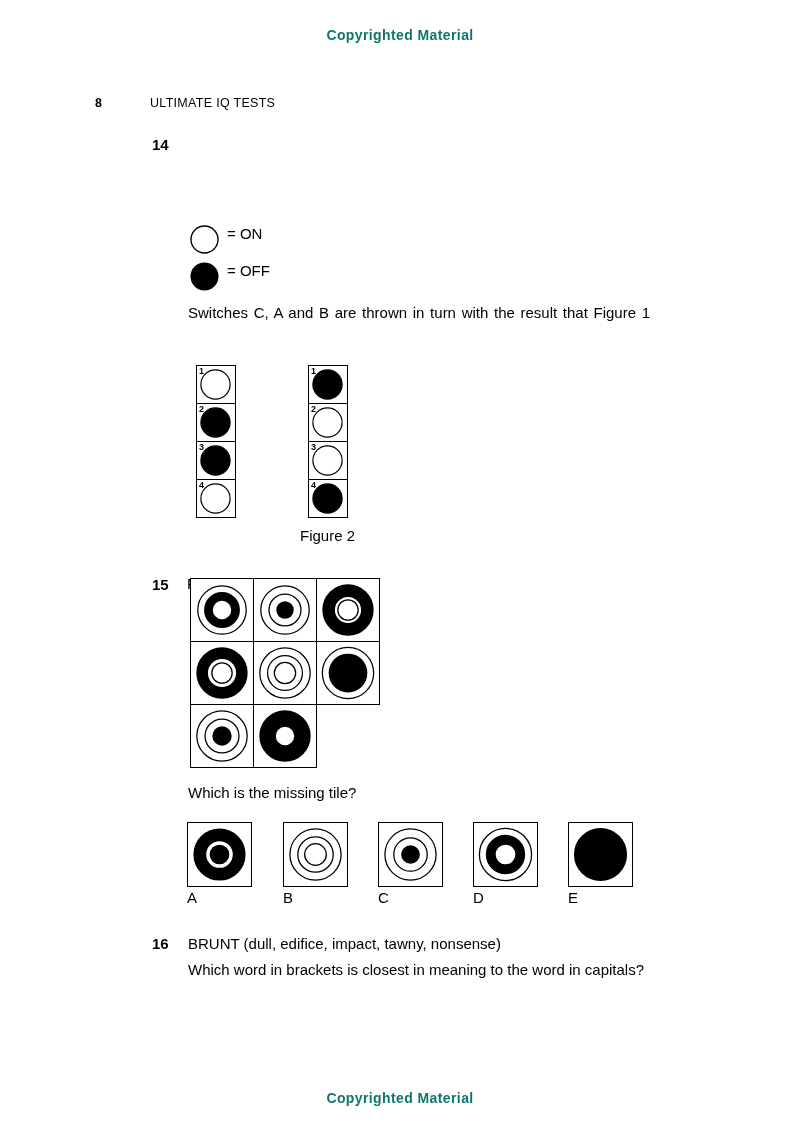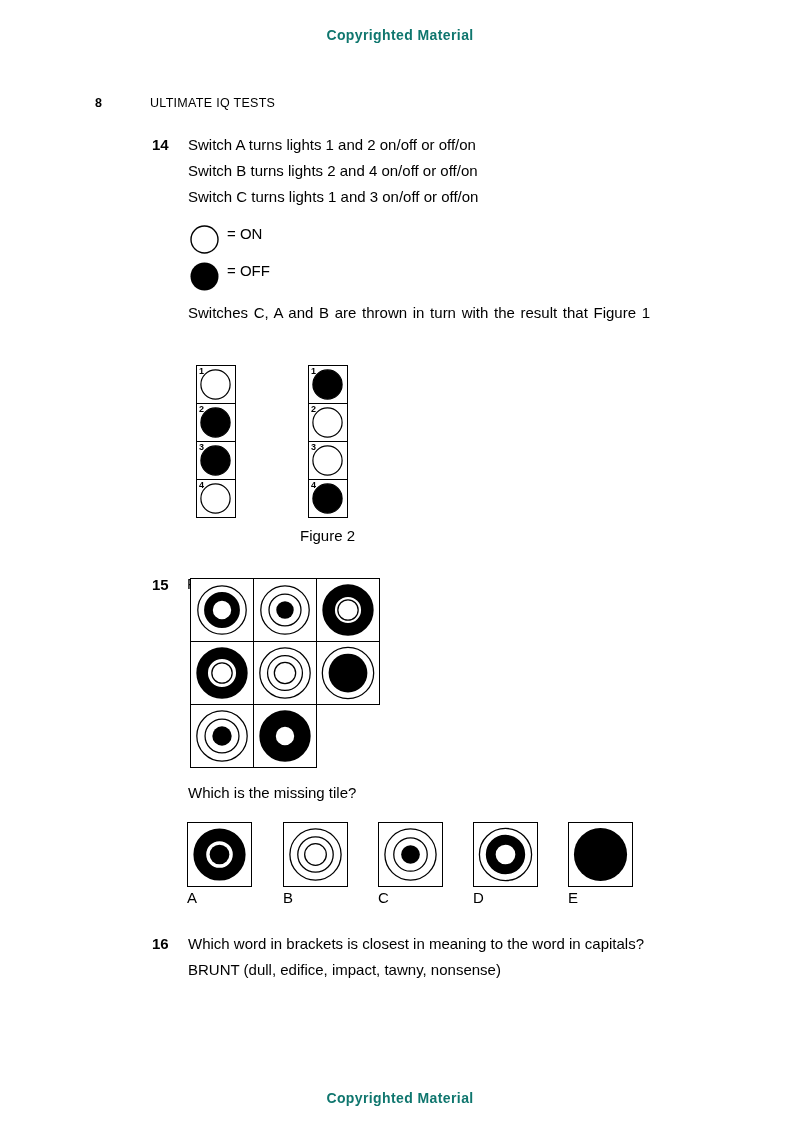--- a/index.html
+++ b/index.html
@@ -58,25 +58,20 @@
 <body>
 
 <div class="page">
 
   <div class="copyright top">Copyrighted Material</div>
 
   <div class="page-number">8</div>
   <div class="book-title">ULTIMATE IQ TESTS</div>
 
   <div class="qnum" id="q14-num">14</div>
-  <div class="text-block" id="q14-statements">
-    <div>Switch A turns lights 1 and 2 on/off or off/on</div>
-    <div>Switch B turns lights 2 and 4 on/off or off/on</div>
-    <div>Switch C turns lights 1 and 3 on/off or off/on</div>
-  </div>
 
   <div class="legend-item" id="legend-on">
     <svg width="29" height="29">
       <circle cx="14.5" cy="14.5" r="13.5" fill="#ffffff" stroke="#000000" stroke-width="1.4"></circle>
     </svg>
     <span>= ON</span>
   </div>
   <div class="legend-item" id="legend-off">
     <svg width="29" height="29">
       <circle cx="14.5" cy="14.5" r="14" fill="#000000"></circle>
@@ -221,18 +216,18 @@
       <div class="option" style="left: 381px;">
         <div class="option-box"><svg width="63" height="63" viewBox="0 0 64 64">
             <circle cx="32" cy="32" r="27" fill="#000"></circle>
           </svg></div>
         <div class="option-label">E</div>
       </div>
     </div>
 
   <div class="qnum" id="q16-num">16</div>
   <div class="text-block" id="q16-block">
+    <div>BRUNT (dull, edifice, impact, tawny, nonsense)</div>
     <div>Which word in brackets is closest in meaning to the word in capitals?</div>
-    <div>BRUNT (dull, edifice, impact, tawny, nonsense)</div>
   </div>
 
   <div class="copyright bottom">Copyrighted Material</div>
 </div>
 
 </body></html>

